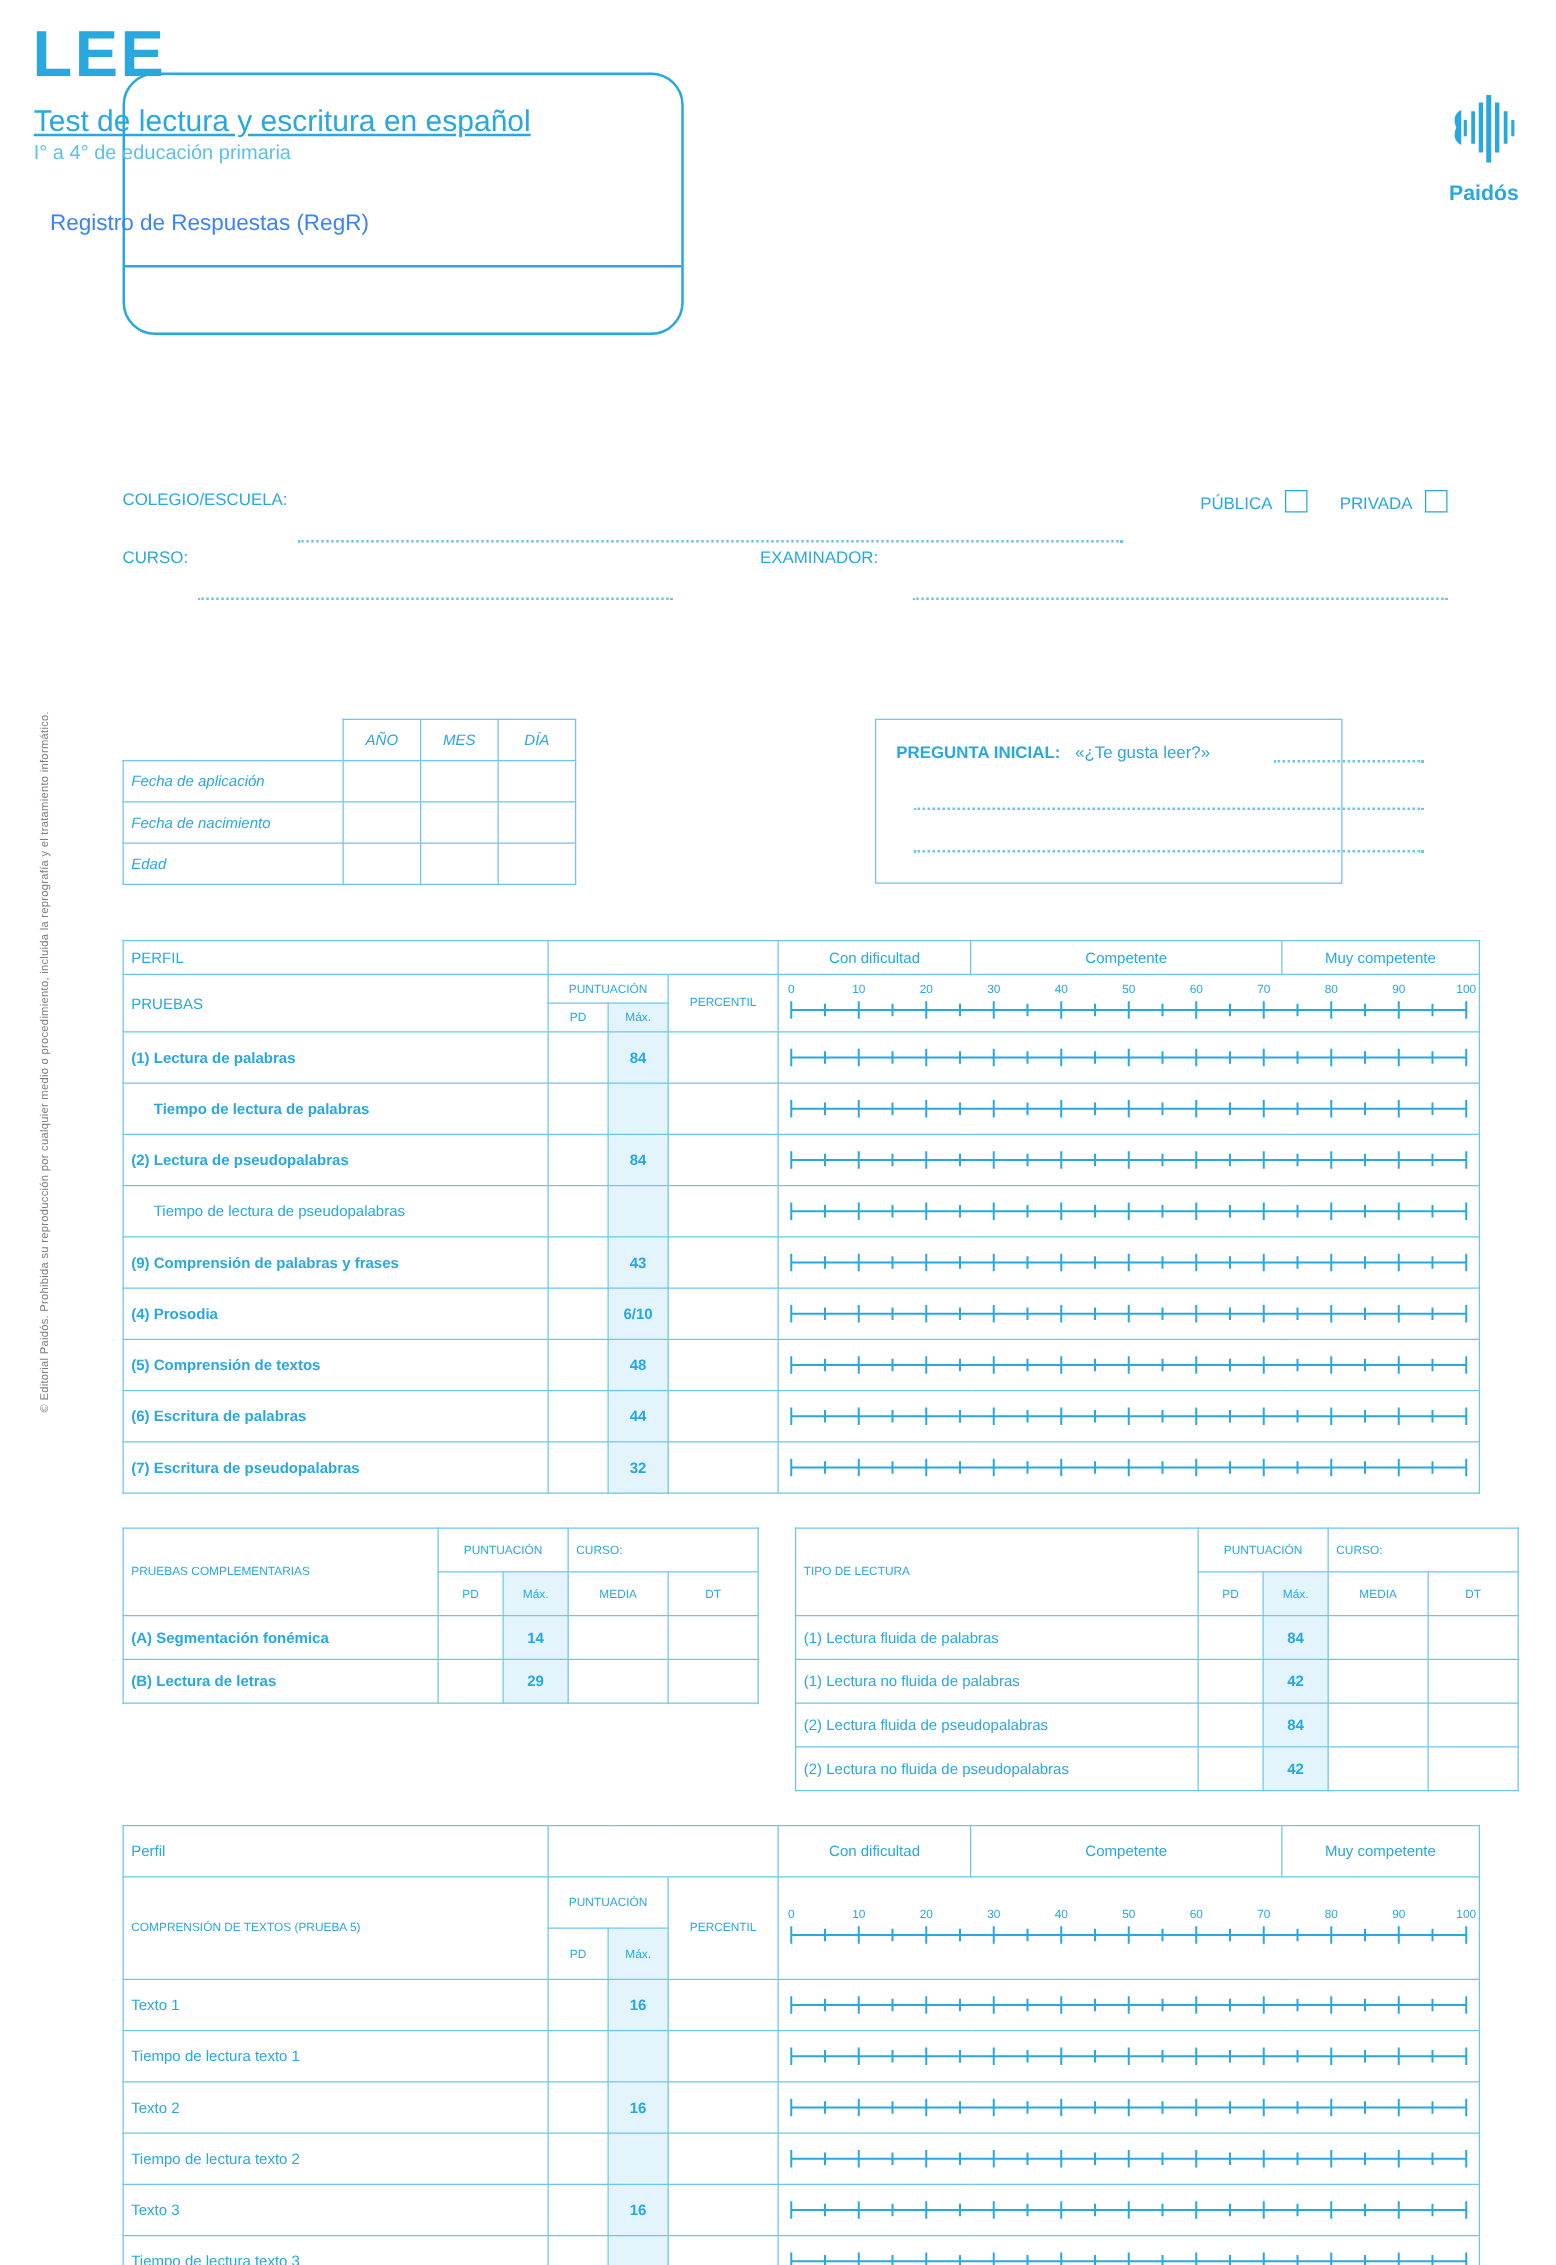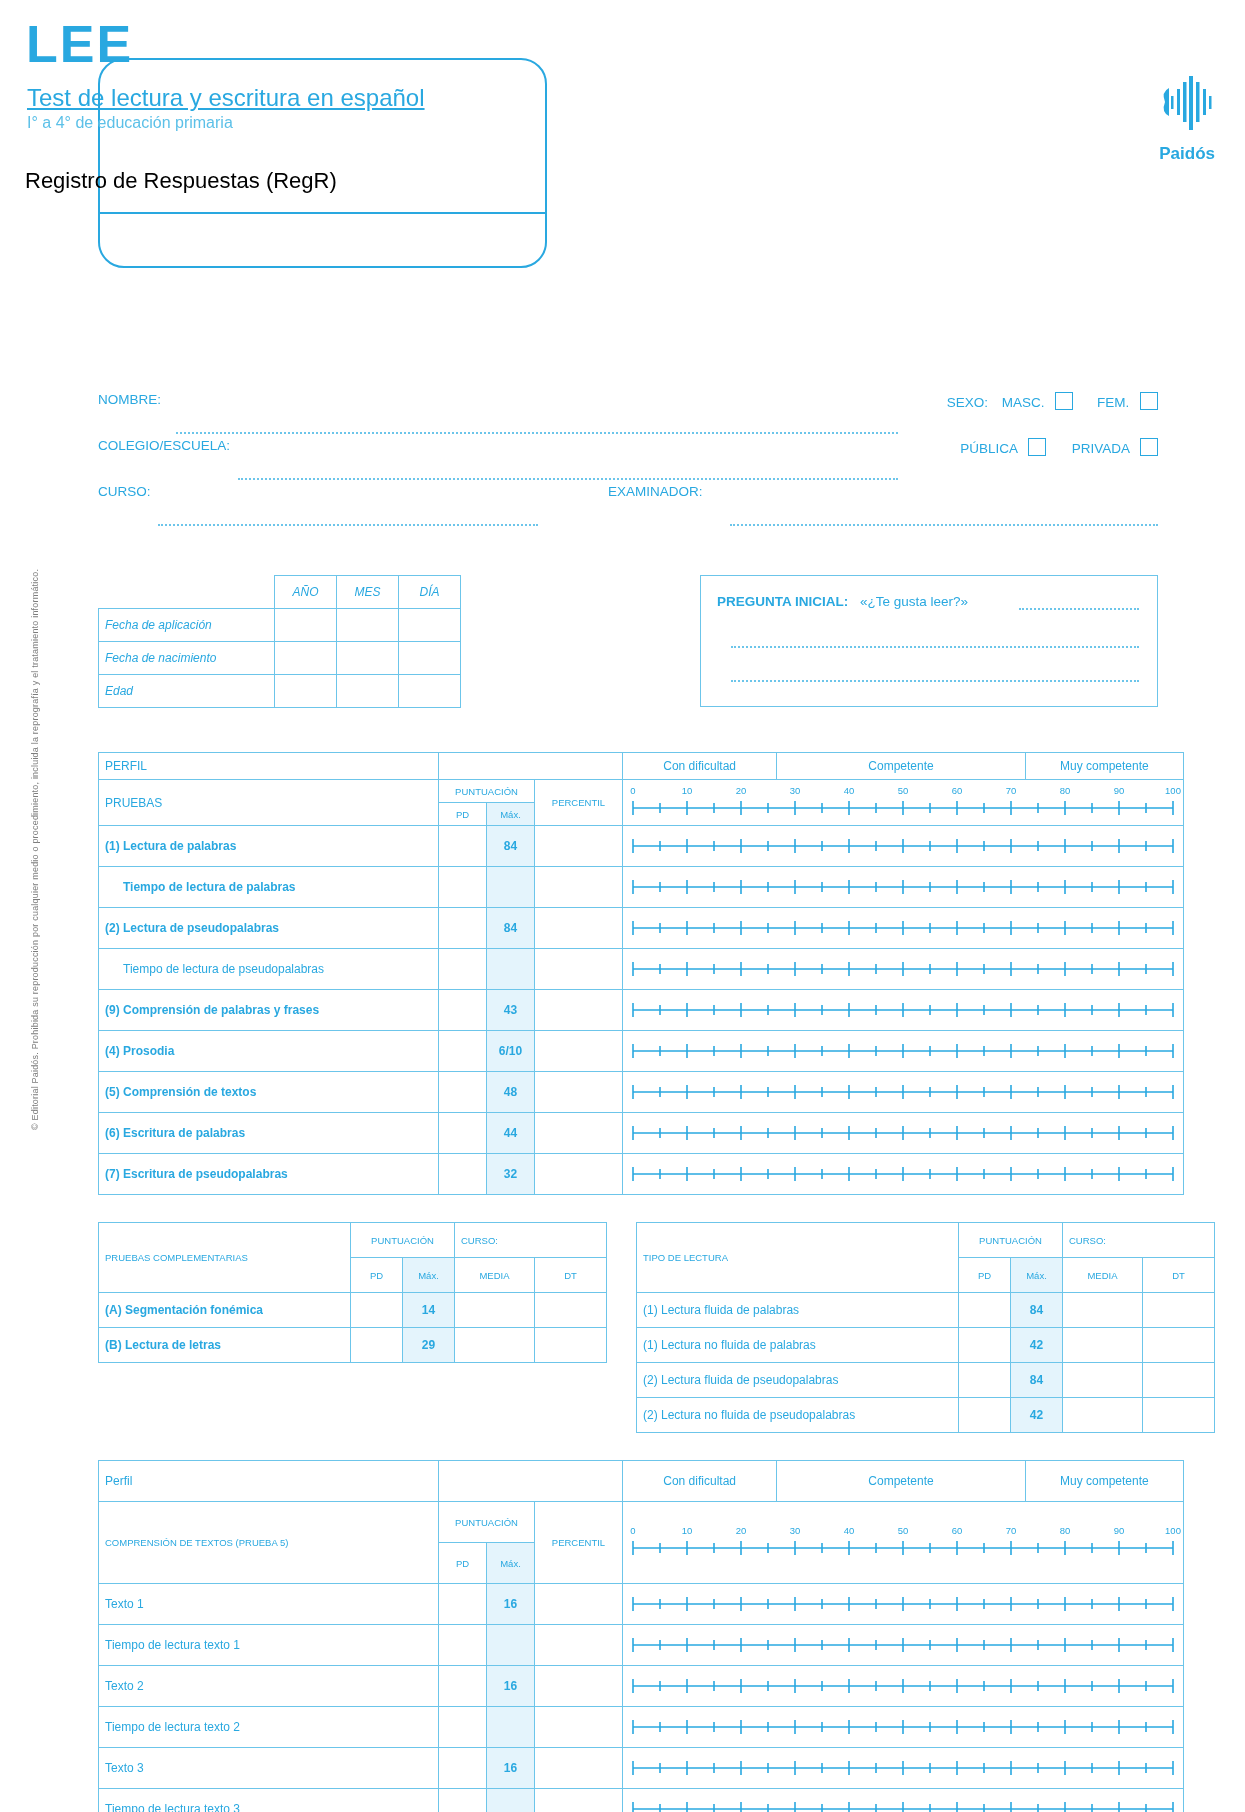--- a/index.html
+++ b/index.html
@@ -52,23 +52,23 @@
     text-decoration: underline;
   }
   .logo-sub2 {
     position: absolute;
     left: 27px; top: 114px;
     font-size: 16px;
     color: #5cc0e8;
   }
   .logo-reg {
     position: absolute;
-    left: 25px; top: 168px;
-    font-size: 22px;
-    color: #000000;
+    left: 40px; top: 168px;
+    font-size: 18px;
+    color: #3b82f6;
   }
   .paidos-wrap {
     position: absolute;
     left: 1105px; top: 72px;
     width: 110px;
     text-align: right;
   }
   .paidos-mark {
     width: 56px; height: 62px;
     margin: 0 auto;
@@ -144,21 +144,21 @@
 
   .letter-block {
     position: absolute;
     left: 498px; top: 575px;
   }
   .letter-block td { height: 33px; }
 
   .question-box {
     position: absolute;
     left: 700px; top: 575px;
-    width: 458px; height: 132px;
+    width: 374px; height: 132px;
     border: 1.5px solid #6cc5ea;
     box-sizing: border-box;
   }
   .question-box .q-label {
     position: absolute;
     left: 16px; top: 18px;
     font-size: 13.5px;
     font-weight: bold;
   }
   .question-box .q-dots1 {
@@ -248,31 +248,20 @@
         <rect x="18" y="17" width="3" height="26"></rect>
         <rect x="12" y="24" width="2.5" height="13"></rect>
         <path d="M6 30 q-4 -10 4 -14 l0 28 q-8 -4 -4 -14z"></path>
       </g>
     </svg>
     <div class="paidos-label">Paidós</div>
   </div>
 
   <div class="ident">
 
-    <div class="ident-row">
-      <span class="ident-label">NOMBRE:</span>
-      <span class="dots" style="left:78px; width:722px;"></span>
-      <span class="sex-group">
-        <span>SEXO:</span>
-        <span style="margin-left:10px">MASC.</span>
-        <span class="checkbox"></span>
-        <span style="margin-left:20px">FEM.</span>
-        <span class="checkbox"></span>
-      </span>
-    </div>
 
     <div class="ident-row">
       <span class="ident-label">COLEGIO/ESCUELA:</span>
       <span class="dots" style="left:140px; width:660px;"></span>
       <span class="sex-group">
         <span>PÚBLICA</span>
         <span class="checkbox"></span>
         <span style="margin-left:22px">PRIVADA</span>
         <span class="checkbox"></span>
       </span>

